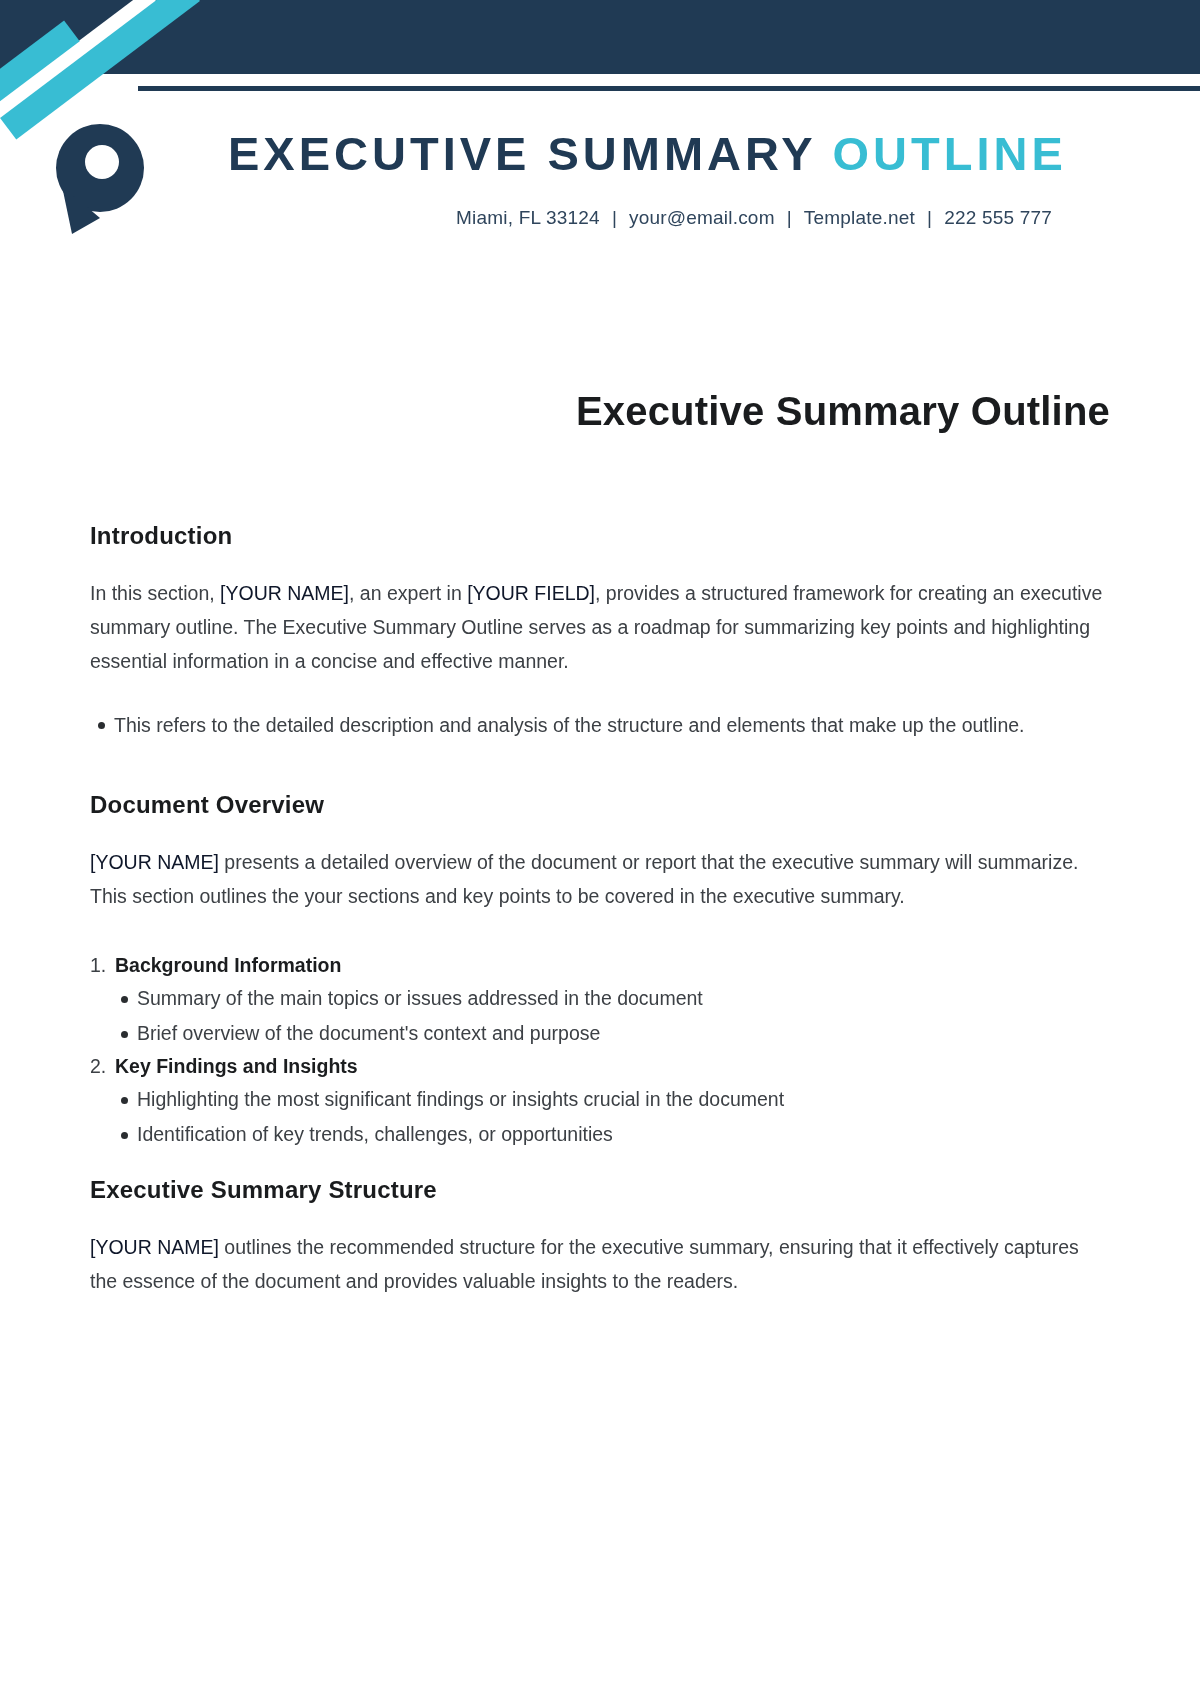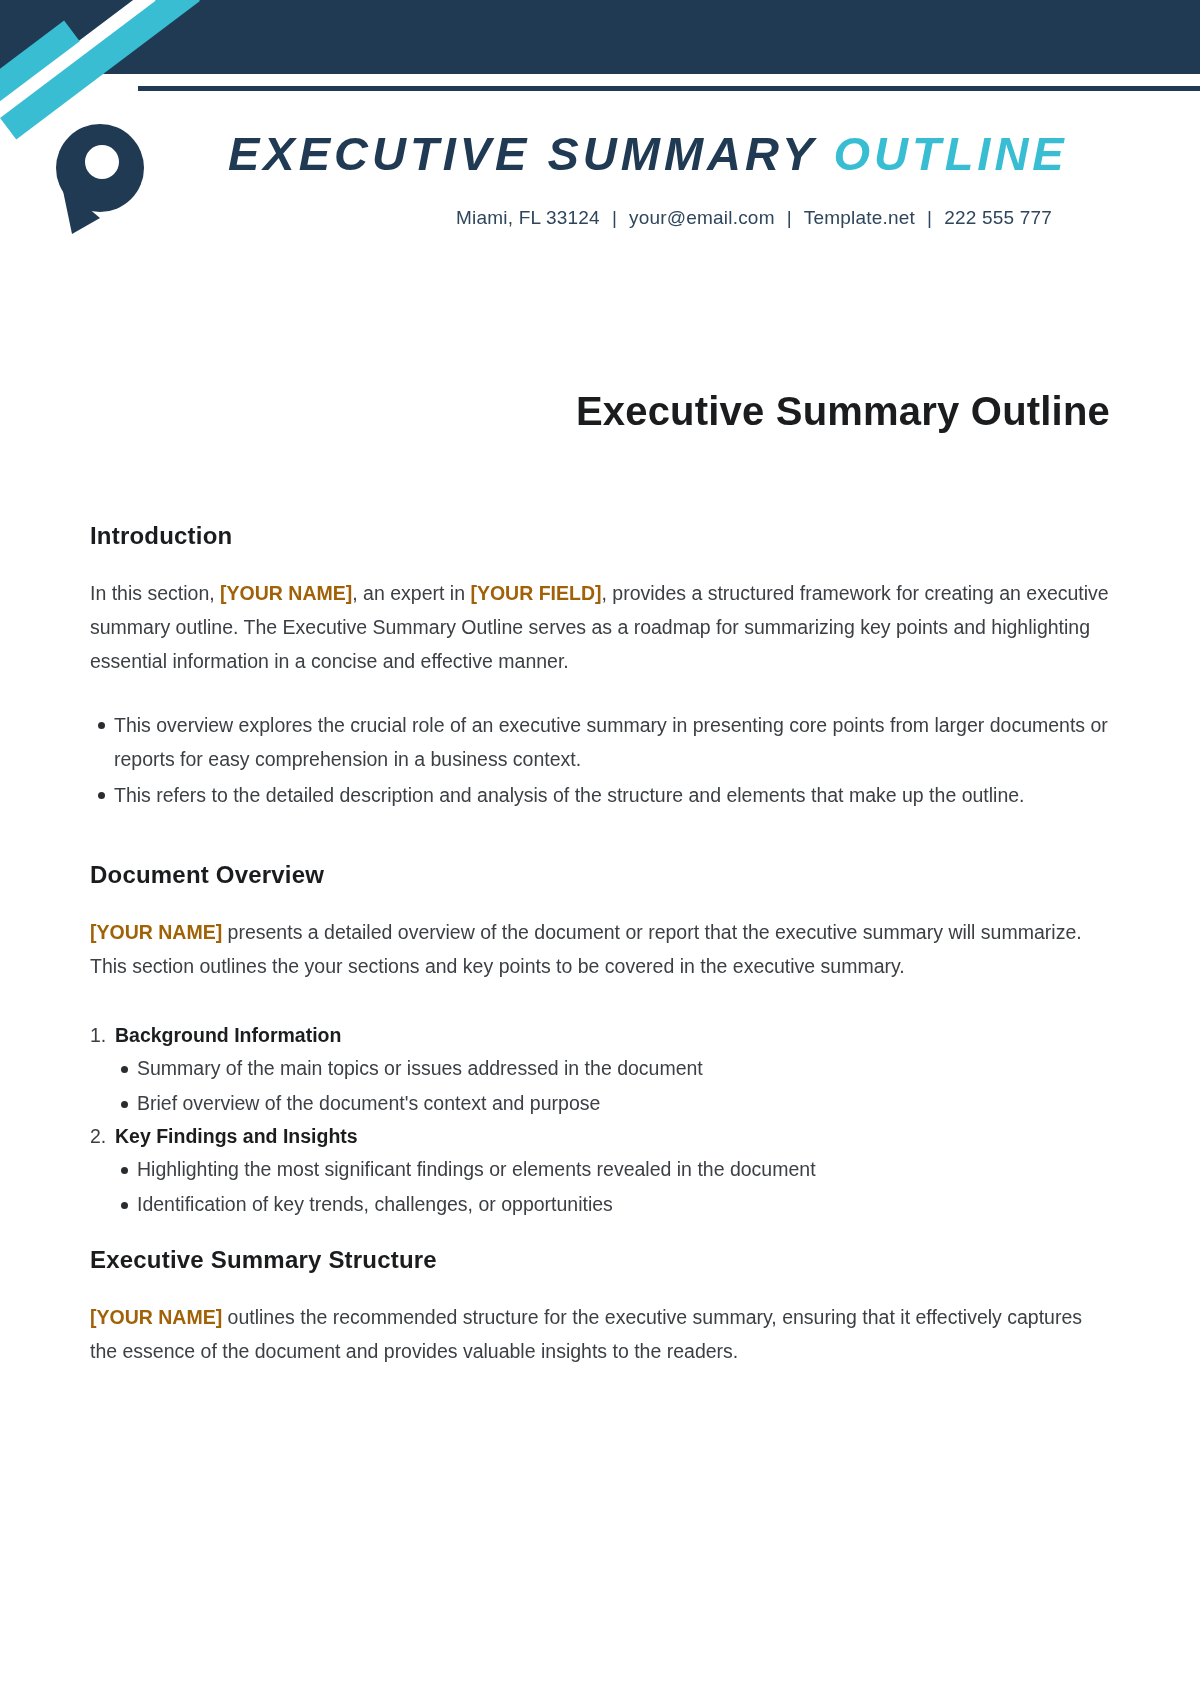--- a/index.html
+++ b/index.html
@@ -23,21 +23,21 @@
   .slash-long{position:absolute;top:46px;left:-15px;width:230px;height:27px;background:var(--teal);transform:rotate(-37deg);}
   .slash-short{position:absolute;top:60px;left:-54px;width:140px;height:26px;background:var(--teal);transform:rotate(-37deg);}
   .thin-rule{position:absolute;top:86px;left:138px;width:1062px;height:5px;background:var(--navy);}
   .logo{position:absolute;left:52px;top:124px;width:92px;height:112px;}
   .logo .navy-fill{fill:var(--navy);}
   .logo .white-fill{fill:#ffffff;}
 
   .brand-title{
     position:absolute;left:228px;top:130px;right:144px;
     display:flex;gap:16px;align-items:center;
-    font-weight:800;font-size:47px;line-height:1;letter-spacing:4px;white-space:nowrap;font-style:italic;
+    font-weight:800;font-size:47px;line-height:1;letter-spacing:4px;white-space:nowrap;
   }
   .brand-title .primary{color:var(--navy);}
   .brand-title .accent{color:var(--teal);}
   .contact{
     position:absolute;left:228px;right:148px;top:207px;
     text-align:right;font-size:19px;color:#2f455c;letter-spacing:0.2px;
   }
   .contact .sep{padding:0 12px;color:#2f455c;}
 
   
@@ -46,21 +46,21 @@
     margin:0;padding-top:128px;text-align:right;
     font-size:40px;line-height:47px;font-weight:700;color:var(--heading);letter-spacing:0.2px;
   }
   .section-heading{
     margin:0;font-size:24px;line-height:33px;font-weight:700;color:var(--heading);letter-spacing:0.2px;
   }
   .mt-intro{margin-top:84px;}
   .mt-overview{margin-top:46px;}
   .mt-structure{margin-top:22px;}
   .para{margin:24px 0 0;font-size:19.5px;line-height:34px;color:var(--body);}
-  .tk{font-weight:700;color:#a16207;}
+  .tk{font-weight:400;color:#0f172a;}
 
   ul.bullets{list-style:none;margin:30px 0 0;padding:0 0 0 24px;}
   ul.bullets li{position:relative;font-size:19.5px;line-height:34px;margin:0;}
   ul.bullets li + li{margin-top:2px;}
   ul.bullets li::before{
     content:"";position:absolute;left:-16px;top:14px;width:7px;height:7px;border-radius:50%;background:#2a2d30;
   }
 
   .num-list{margin-top:36px;}
   .num-line{font-size:19.5px;line-height:33px;}
@@ -98,42 +98,41 @@
   </div>
 
   <div class="content">
 
     <h1 class="doc-title">Executive Summary Outline</h1>
 
     <h2 class="section-heading mt-intro">Introduction</h2>
     <p class="para"><span>In this section, </span><span class="tk">[YOUR NAME]</span><span>, an expert in </span><span class="tk">[YOUR FIELD]</span><span>, provides a structured framework for creating an executive summary outline. The Executive Summary Outline serves as a roadmap for summarizing key points and highlighting essential information in a concise and effective manner.</span></p>
 
     <ul class="bullets">
-      <li>This overview explores the crucial role of an executive summary in presenting core points from larger documents or reports for easy comprehension in a business context.</li>
       <li>This refers to the detailed description and analysis of the structure and elements that make up the outline.</li>
     </ul>
 
     <h2 class="section-heading mt-overview">Document Overview</h2>
     <p class="para"><span class="tk">[YOUR NAME]</span><span> presents a detailed overview of the document or report that the executive summary will summarize. This section outlines the your sections and key points to be covered in the executive summary.</span></p>
 
     <div class="num-list">
 
       <div class="num-line">
         <span class="num">1.</span><span class="num-title">Background Information</span>
       </div>
       <ul class="bullets">
         <li>Summary of the main topics or issues addressed in the document</li>
         <li>Brief overview of the document's context and purpose</li>
       </ul>
 
       <div class="num-line">
         <span class="num">2.</span><span class="num-title">Key Findings and Insights</span>
       </div>
       <ul class="bullets">
-        <li>Highlighting the most significant findings or elements revealed in the document</li>
+        <li>Highlighting the most significant findings or insights crucial in the document</li>
         <li>Identification of key trends, challenges, or opportunities</li>
       </ul>
 
     </div>
 
     <h2 class="section-heading mt-structure">Executive Summary Structure</h2>
     <p class="para"><span class="tk">[YOUR NAME]</span><span> outlines the recommended structure for the executive summary, ensuring that it effectively captures the essence of the document and provides valuable insights to the readers.</span></p>
 
   </div>
 </div>

